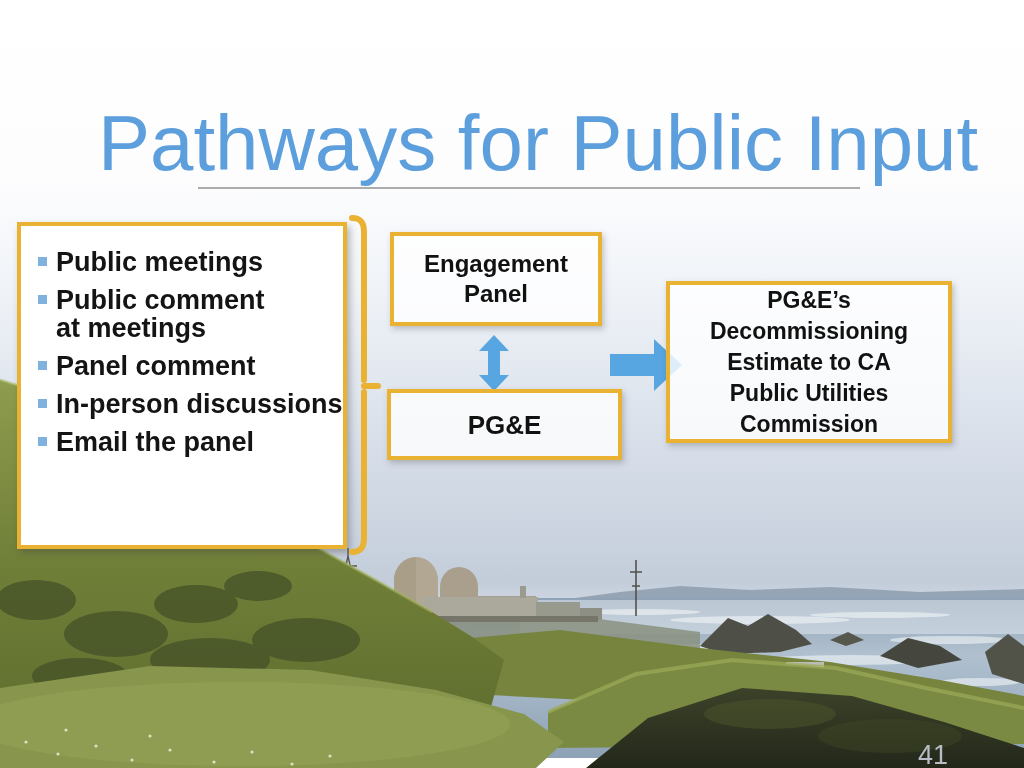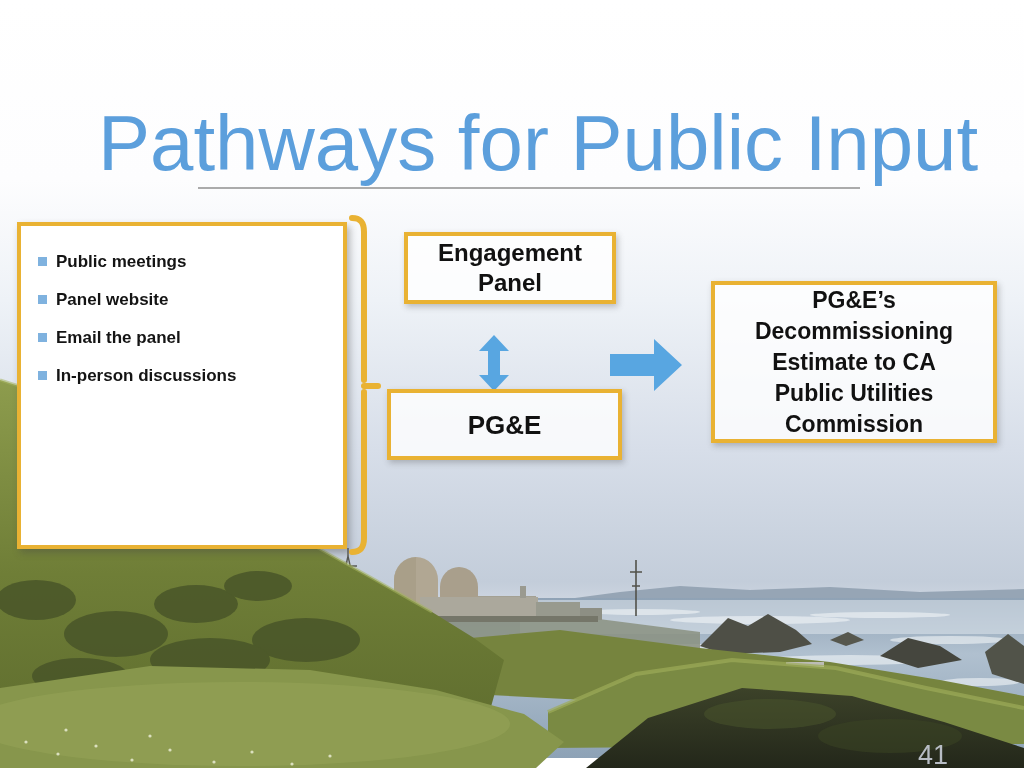--- a/index.html
+++ b/index.html
@@ -21,38 +21,38 @@
   }
 
   .bullet-box{
     position:absolute;left:17px;top:222px;width:330px;height:327px;
     background:#ffffff;border:4px solid #e9b233;box-sizing:border-box;
     box-shadow:3px 4px 7px rgba(70,70,70,.38);
   }
   .bullet-box ul{list-style:none;margin:22px 0 0 0;padding:0;}
   .bullet-box li{
     position:relative;padding-left:35px;margin-bottom:10px;
-    font-size:17px;line-height:28px;font-weight:bold;color:#141414;
+    font-size:27px;line-height:28px;font-weight:bold;color:#141414;
   }
   .bullet-box .sq{
     position:absolute;left:17px;top:9px;width:9px;height:9px;background:#7fb2df;
   }
   .bullet-box .lbl{white-space:pre-line;}
 
   .node{
     position:absolute;box-sizing:border-box;border:4px solid #e9b233;
     background:rgba(255,255,255,0.80);
     display:flex;align-items:center;justify-content:center;text-align:center;
     font-weight:bold;color:#111111;
     box-shadow:2px 3px 6px rgba(70,70,70,.30);
   }
   .node .txt{white-space:pre-line;}
-  .node-engagement{left:404px;top:232px;width:212px;height:72px;font-size:24px;line-height:30px;align-items:center;}
+  .node-engagement{left:390px;top:232px;width:212px;height:94px;font-size:24px;line-height:30px;align-items:center;}
   .node-pge{left:387px;top:389px;width:235px;height:71px;font-size:26px;line-height:30px;}
-  .node-outcome{left:711px;top:281px;width:286px;height:162px;font-size:23px;line-height:31px;}
+  .node-outcome{left:666px;top:281px;width:286px;height:162px;font-size:23px;line-height:31px;}
 
   .brace{position:absolute;left:346px;top:214px;}
   .arrow-vert{position:absolute;left:478px;top:335px;}
   .arrow-right{position:absolute;left:610px;top:339px;}
 
   .page-number{
     position:absolute;left:903px;top:740px;width:60px;
     font-size:27px;color:#b8bdc5;text-align:center;
   }
 </style>
@@ -178,38 +178,43 @@
 
         <li>
           <span class="sq"></span>
           <span class="lbl">Public meetings</span>
         </li>
 
         <li>
           <span class="sq"></span>
         </li>
 
-
-        <li>
-          <span class="sq"></span>
-        </li>
-
-        <li>
-          <span class="sq"></span>
-          <span class="lbl">Panel website</span>
+        <li>
+          <span class="sq"></span>
+          <span class="lbl">Public comment
+at meetings</span>
+        </li>
+
+        <li>
+          <span class="sq"></span>
+        </li>
+
+        <li>
+          <span class="sq"></span>
+          <span class="lbl">Panel comment</span>
+        </li>
+
+        <li>
+          <span class="sq"></span>
+          <span class="lbl">In-person discussions</span>
         </li>
 
         <li>
           <span class="sq"></span>
           <span class="lbl">Email the panel</span>
-        </li>
-
-        <li>
-          <span class="sq"></span>
-          <span class="lbl">In-person discussions</span>
         </li>
       </ul>
   </div>
 
   <svg class="brace" width="42" height="342" viewBox="0 0 42 342">
     <path d="M6,4 C15,4 18,9 18,18 L18,166 M18,178 L18,324 C18,333 15,338 6,338 M18,172 L32,172" fill="none" stroke="#e9b233" stroke-width="6" stroke-linecap="round"></path>
   </svg>
 
   <div class="node node-engagement">
     <span class="txt">Engagement

